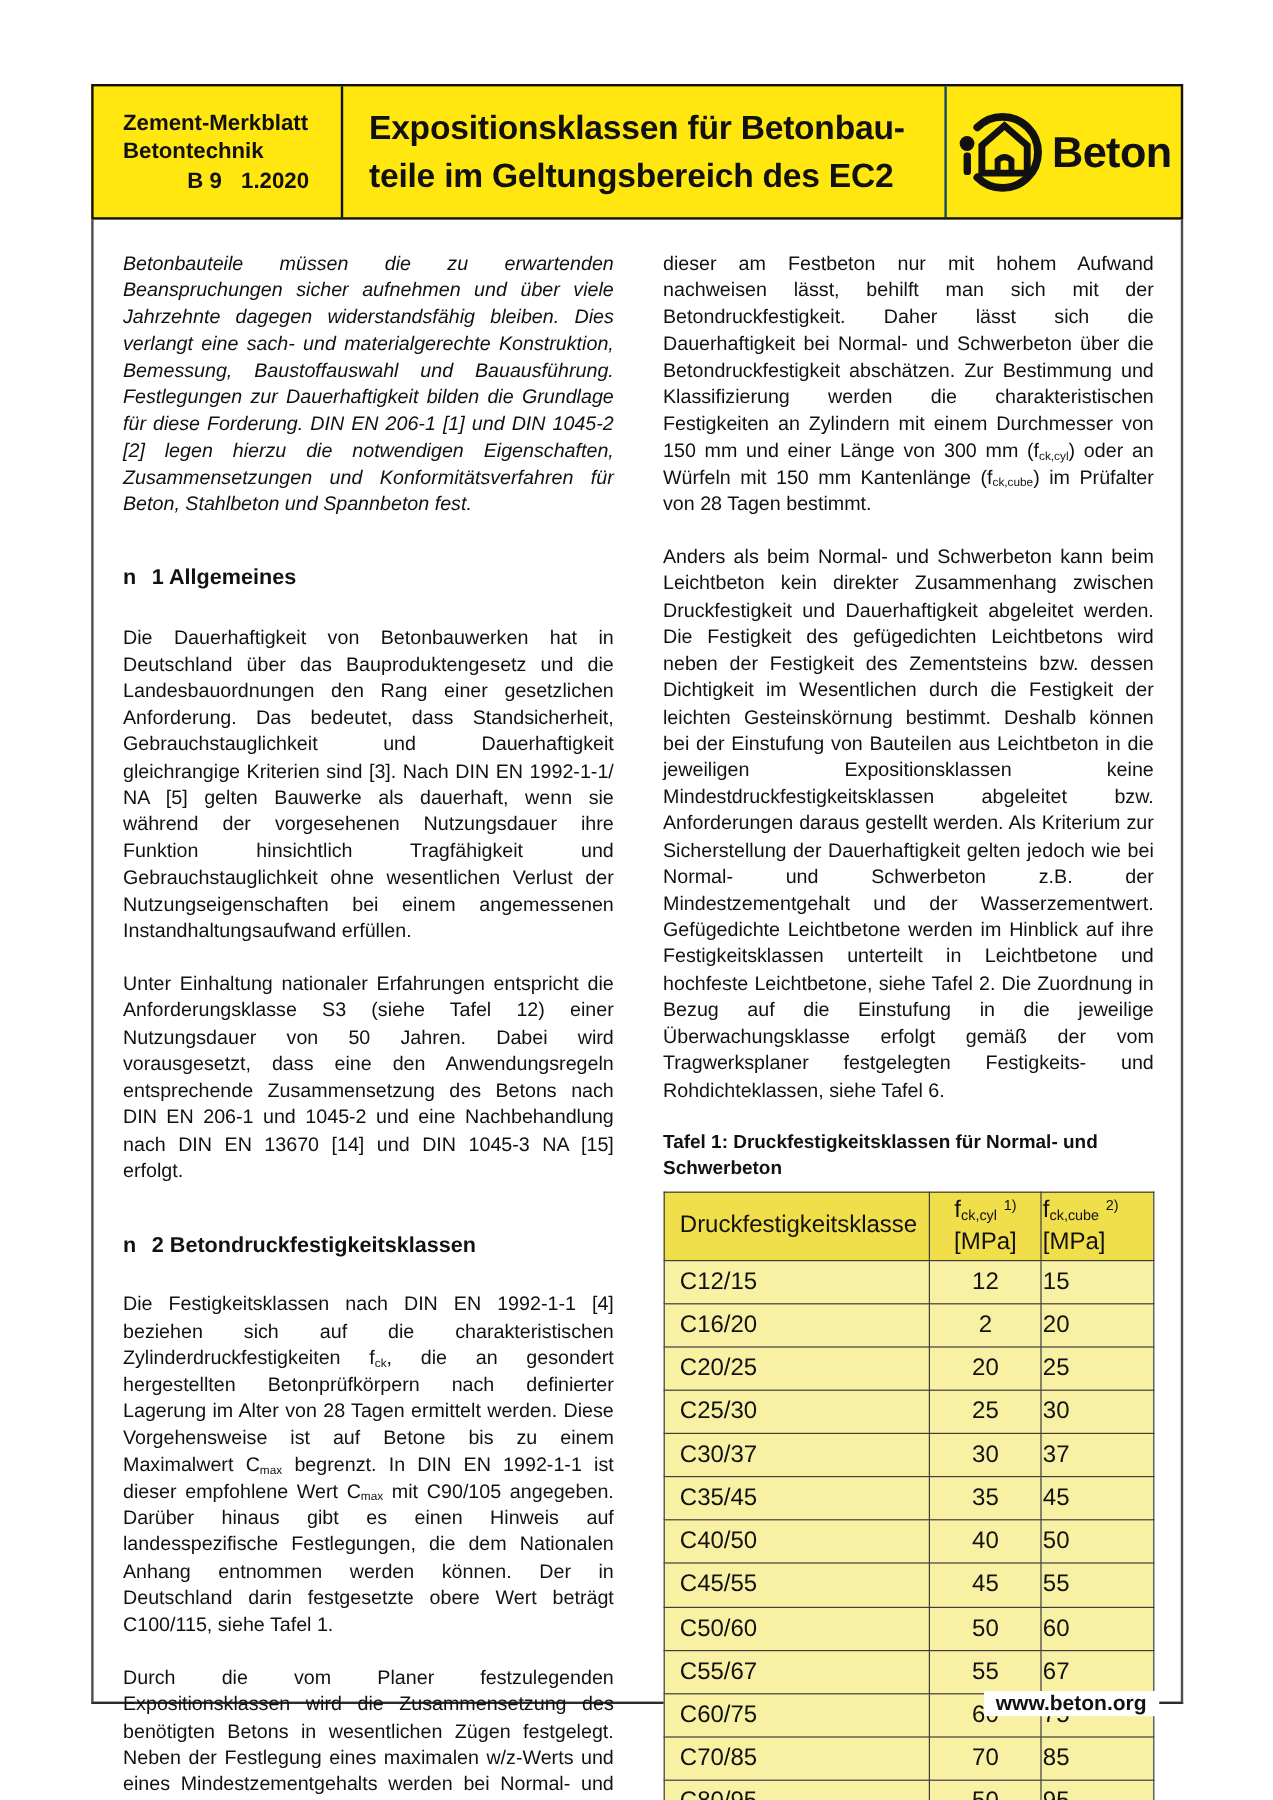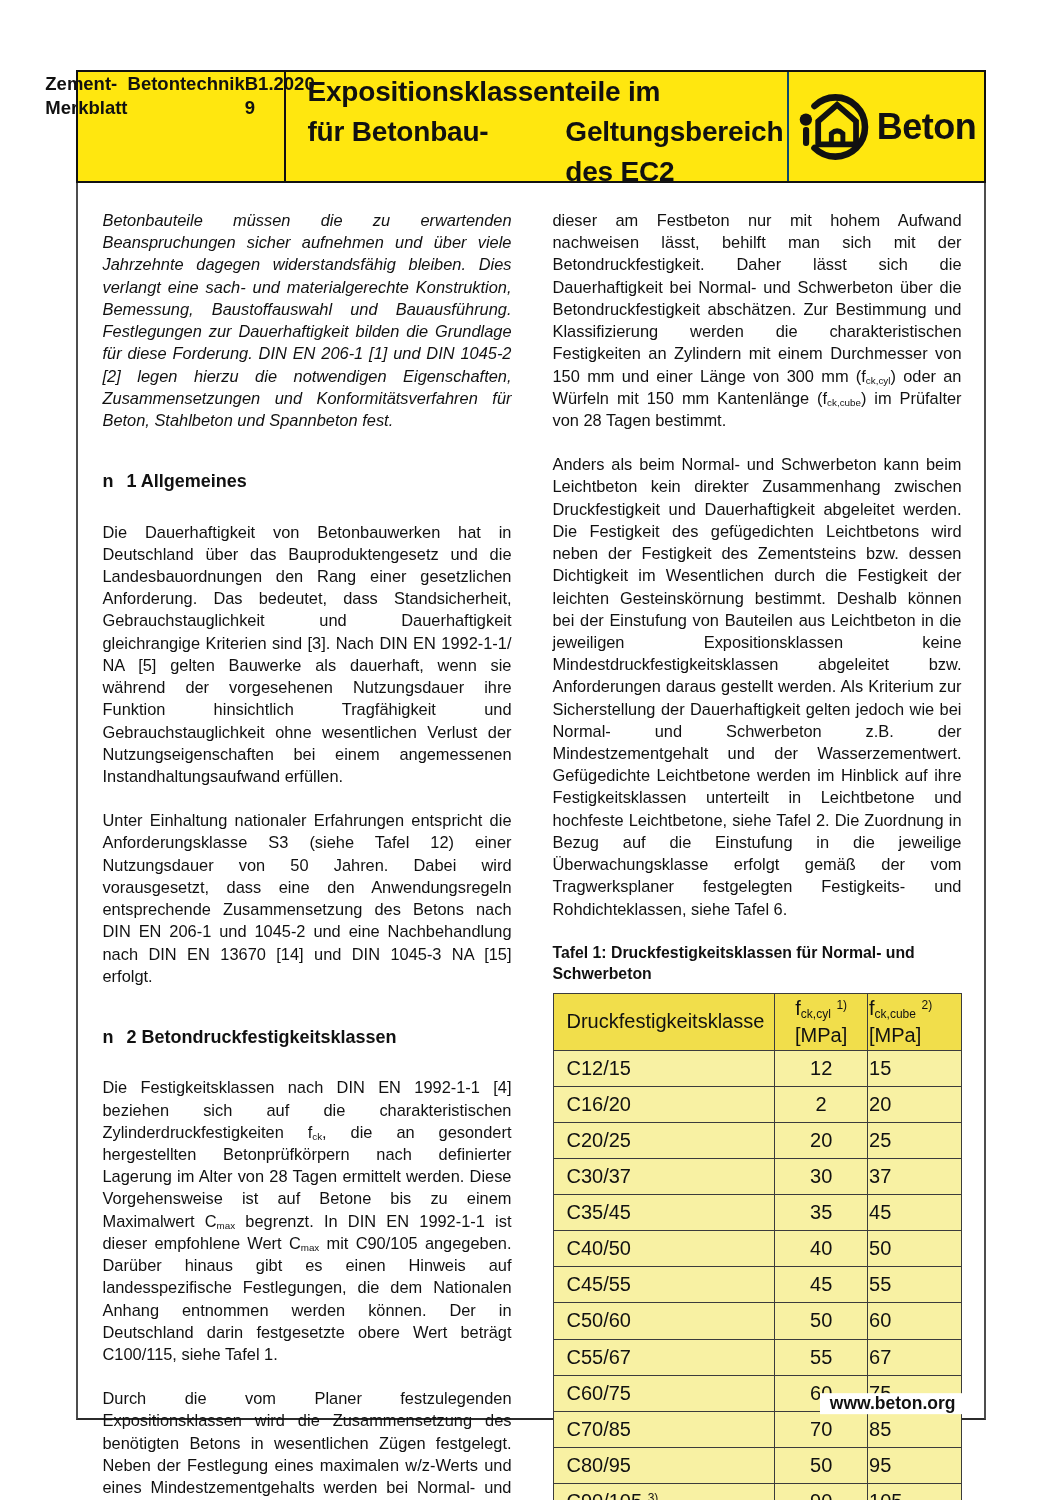--- a/index.html
+++ b/index.html
@@ -14,24 +14,24 @@
     font-family:"Liberation Sans","DejaVu Sans",sans-serif;
     -webkit-font-smoothing:antialiased;
   }
   .page{width:910px;margin:0 auto;padding-top:70px;position:relative;}
 
   
   .banner{
     display:flex;height:113px;background:var(--banner-yellow);
     border:2px solid #111;
   }
-  .banner-cell{display:flex;flex-direction:row;justify-content:center;}
+  .banner-cell{display:flex;flex-direction:column;justify-content:center;}
   .banner-left{width:208px;border-right:2px solid #111;padding:0 26px 0 25px;}
   .banner-left .bl-line{font-weight:bold;font-size:18.5px;line-height:1.32;}
-  .bl-coderow{display:flex;justify-content:space-between;}
+  .bl-coderow{display:flex;justify-content:flex-end;gap:16px;}
   .banner-mid{flex:1;border-right:2px solid #0c4a6e;padding:0 0 0 22px;}
   .banner-mid .title-line{font-weight:bold;font-size:28px;line-height:1.42;letter-spacing:-0.2px;}
   .banner-logo{width:195px;flex-direction:row;align-items:center;justify-content:center;gap:7px;}
   .logo-icon svg{display:block;}
   .logo-text{font-weight:bold;font-size:36px;letter-spacing:-0.5px;}
 
   
   .frame{
     position:relative;
     border-left:2px solid #4d4d4d;border-right:2px solid #4d4d4d;
@@ -58,21 +58,21 @@
   th.c3,td.c3{width:103px;text-align:left;font-weight:normal;}
   tr.hdr{background:var(--table-header-yellow);height:36px;}
   tr.row{background:var(--table-row-yellow);height:28.2px;}
 
   
   .footnotes{margin-top:9px;font-size:13.4px;line-height:1.3;text-align:left;}
   .footnote{padding-left:14px;text-indent:-14px;margin:0 0 1px;}
 
   
   .footer-label{
-    position:absolute;right:18px;bottom:16px;transform:translateY(58%);
+    position:absolute;right:18px;bottom:0;transform:translateY(58%);
     background:#fff;padding:0 10px;font-weight:bold;font-size:17.5px;
   }
 </style>
 </head>
 <body>
 
 <div class="page">
 
   <div class="banner">
     <div class="banner-cell banner-left">
@@ -145,20 +145,25 @@
               <td class="c1">C16/20</td>
               <td class="c2">2</td>
               <td class="c3">20</td>
             </tr>
           <tr class="row">
               <td class="c1">C20/25</td>
               <td class="c2">20</td>
               <td class="c3">25</td>
             </tr>
           <tr class="row">
+              <td class="c1">C25/30</td>
+              <td class="c2">25</td>
+              <td class="c3">30</td>
+            </tr>
+          <tr class="row">
               <td class="c1">C30/37</td>
               <td class="c2">30</td>
               <td class="c3">37</td>
             </tr>
           <tr class="row">
               <td class="c1">C35/45</td>
               <td class="c2">35</td>
               <td class="c3">45</td>
             </tr>
           <tr class="row">

